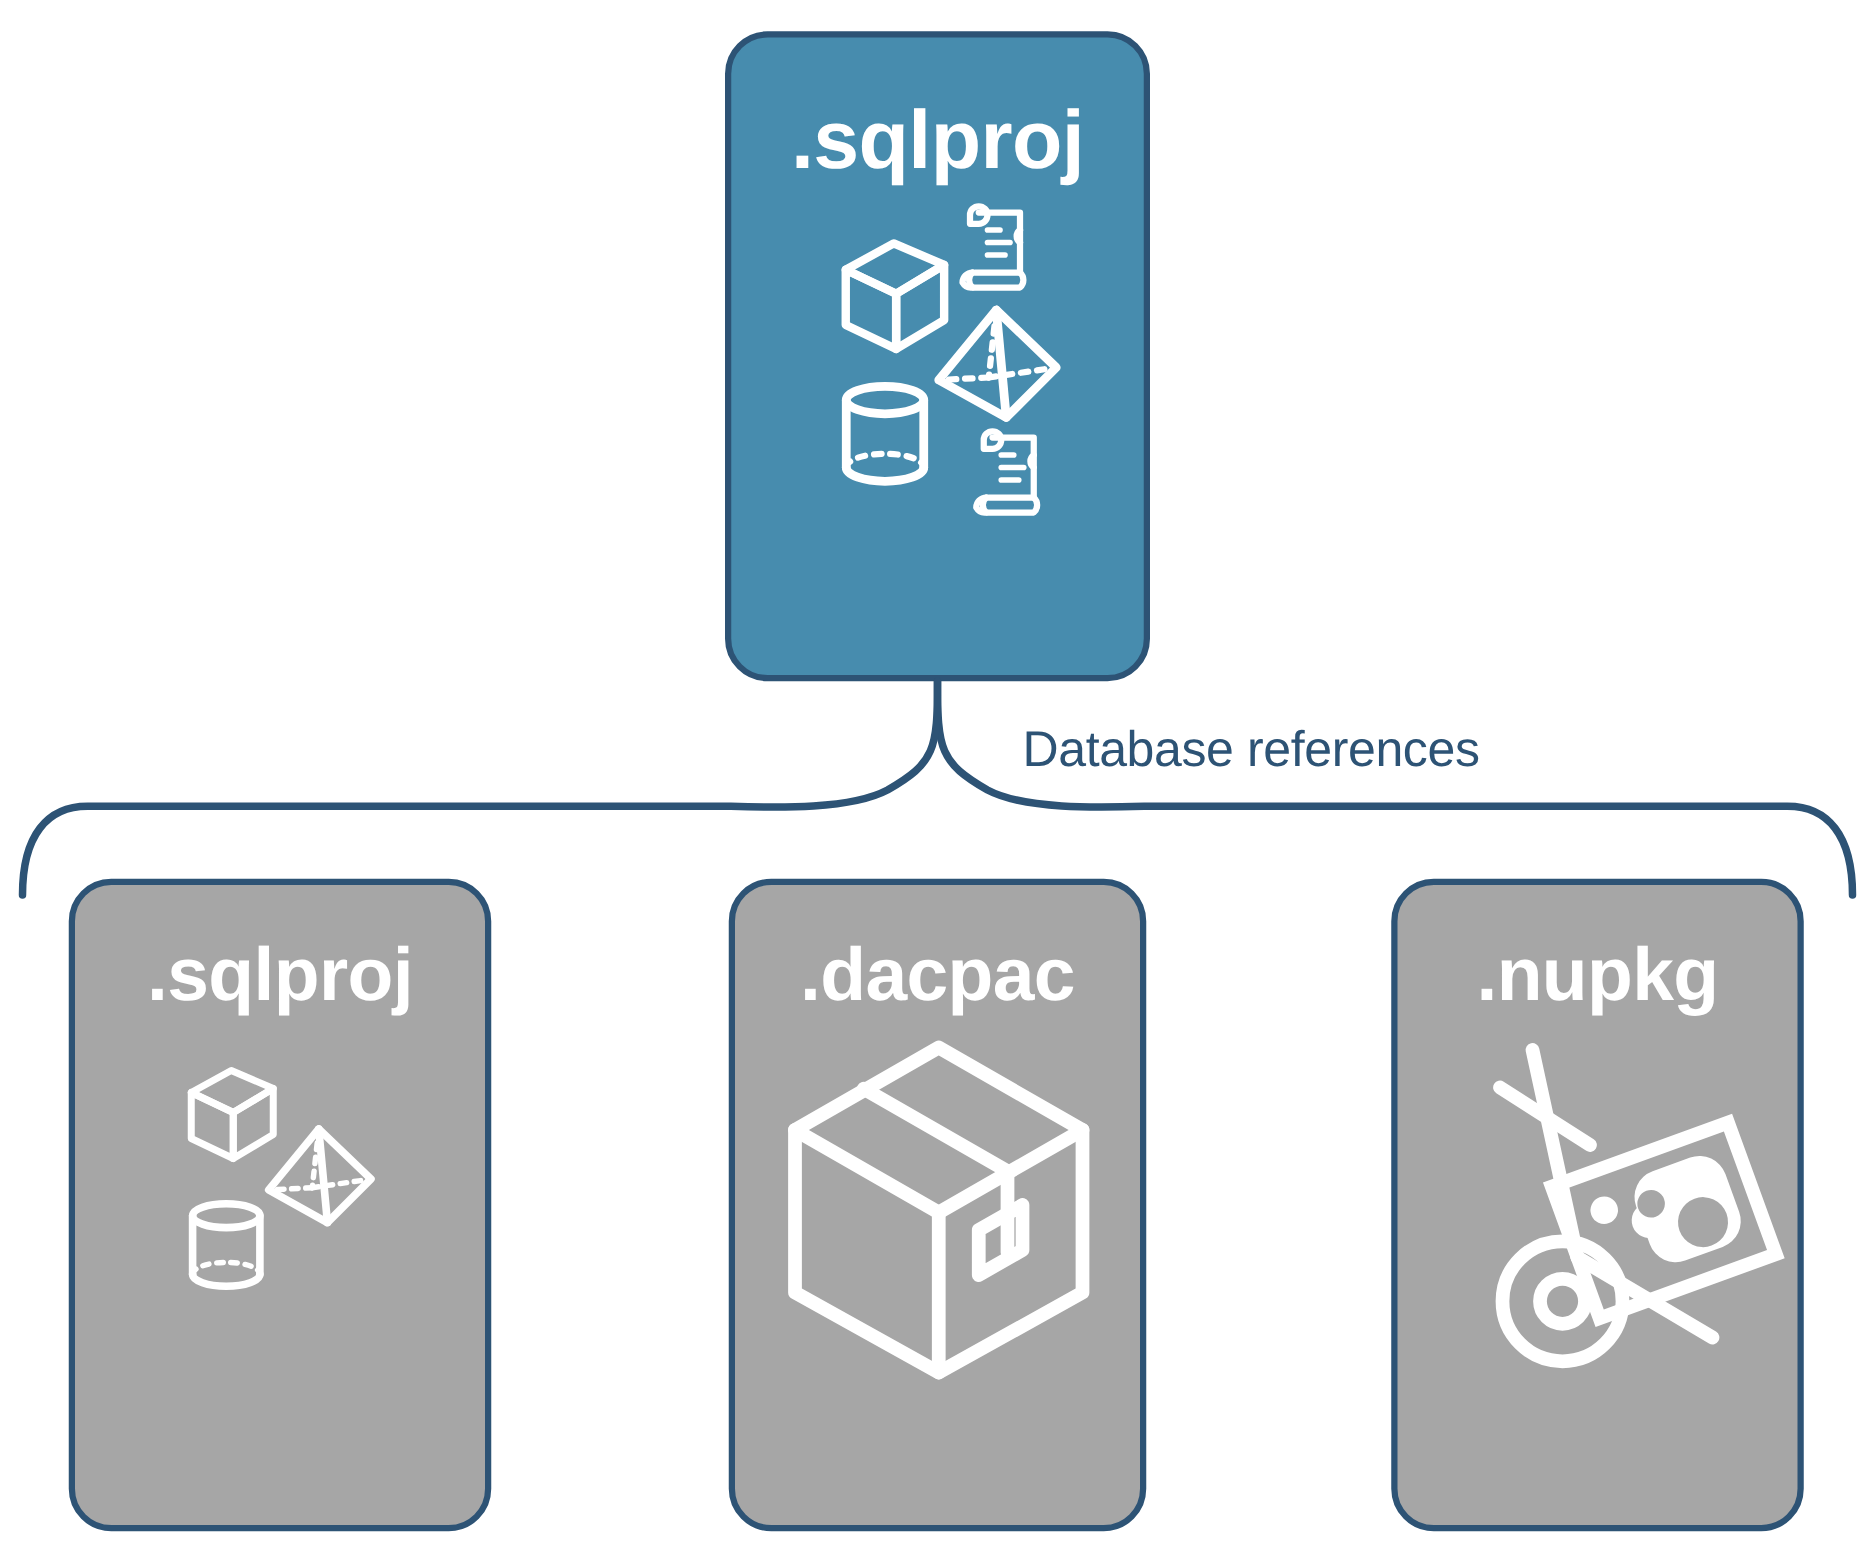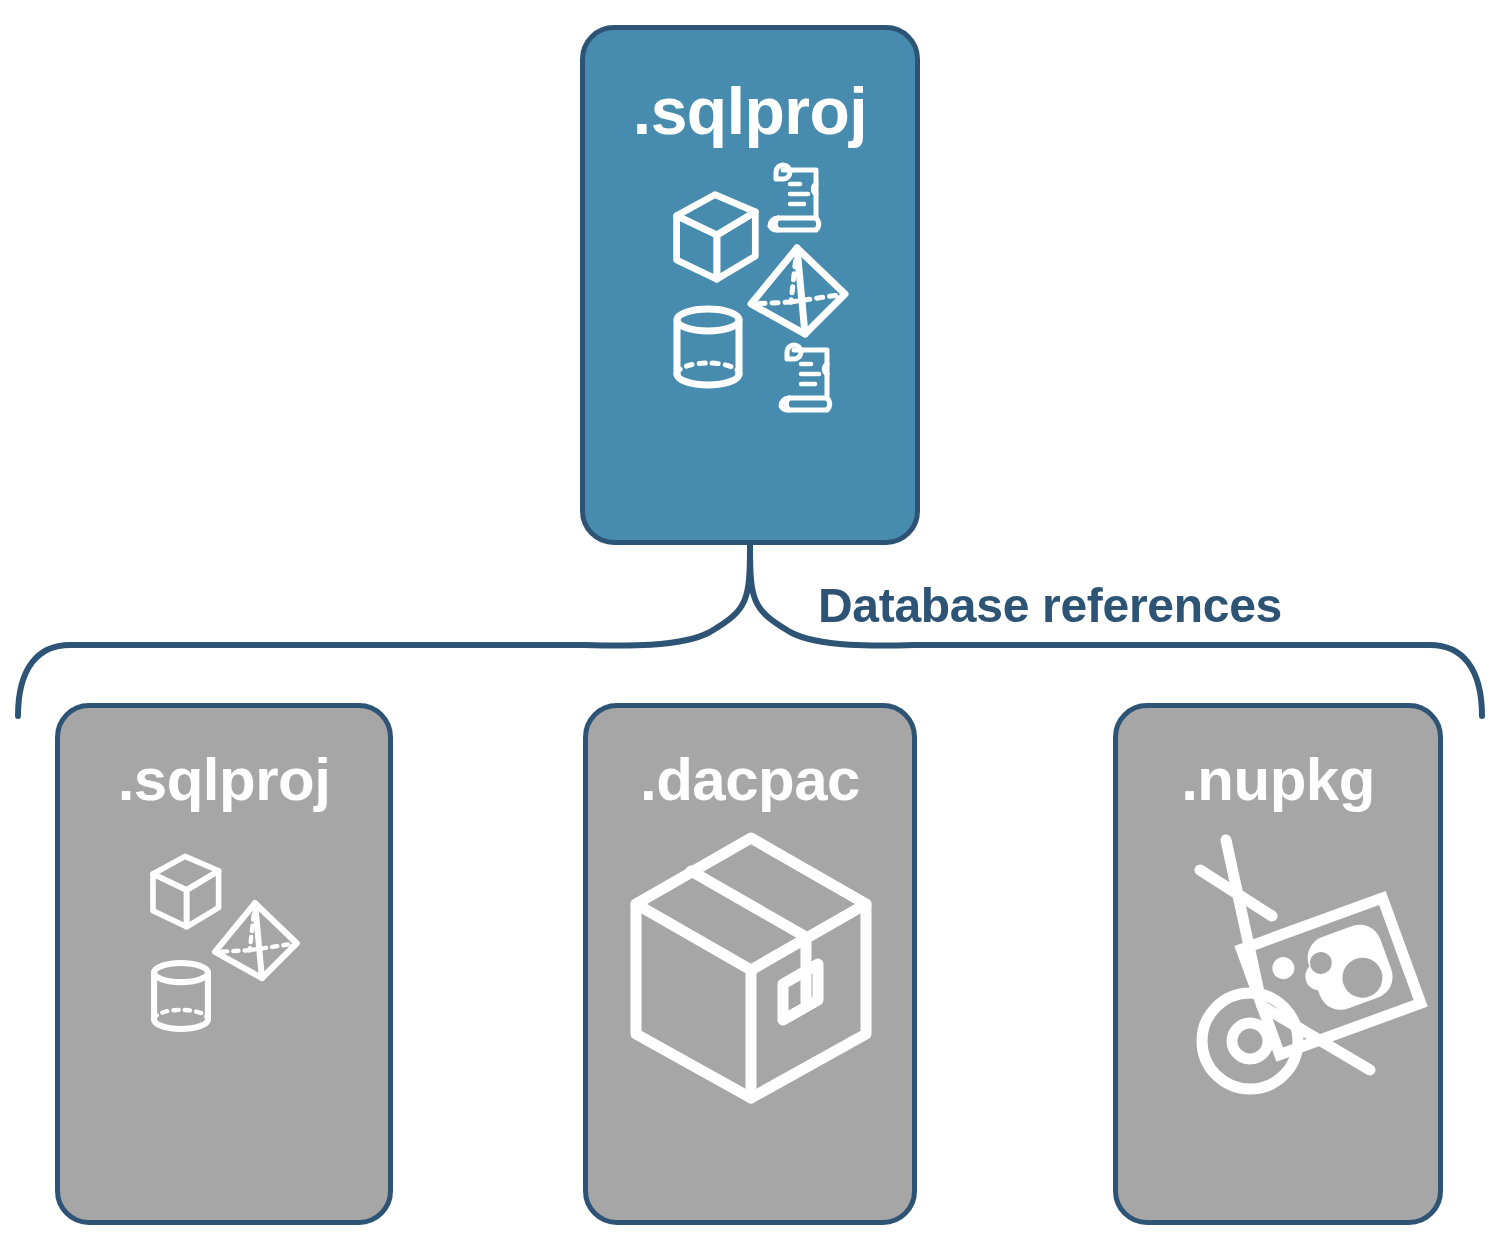--- a/index.html
+++ b/index.html
@@ -50,22 +50,22 @@
   .brace-layer {
     position: absolute;
     left: 0; top: 0;
     width: 1500px; height: 1250px;
     pointer-events: none;
   }
 
   .edge-label {
     position: absolute;
     color: #2D5375;
-    font-size: 48px;
-    font-weight: bold;
+    font-size: 40px;
+    font-weight: normal;
     letter-spacing: -0.3px;
     white-space: nowrap;
   }
 </style>
 </head>
 <body>
 
 <div id="canvas">
 
   <div class="node primary" id="node-root" style="left:580px; top:25px; width:340px; height:520px;">

